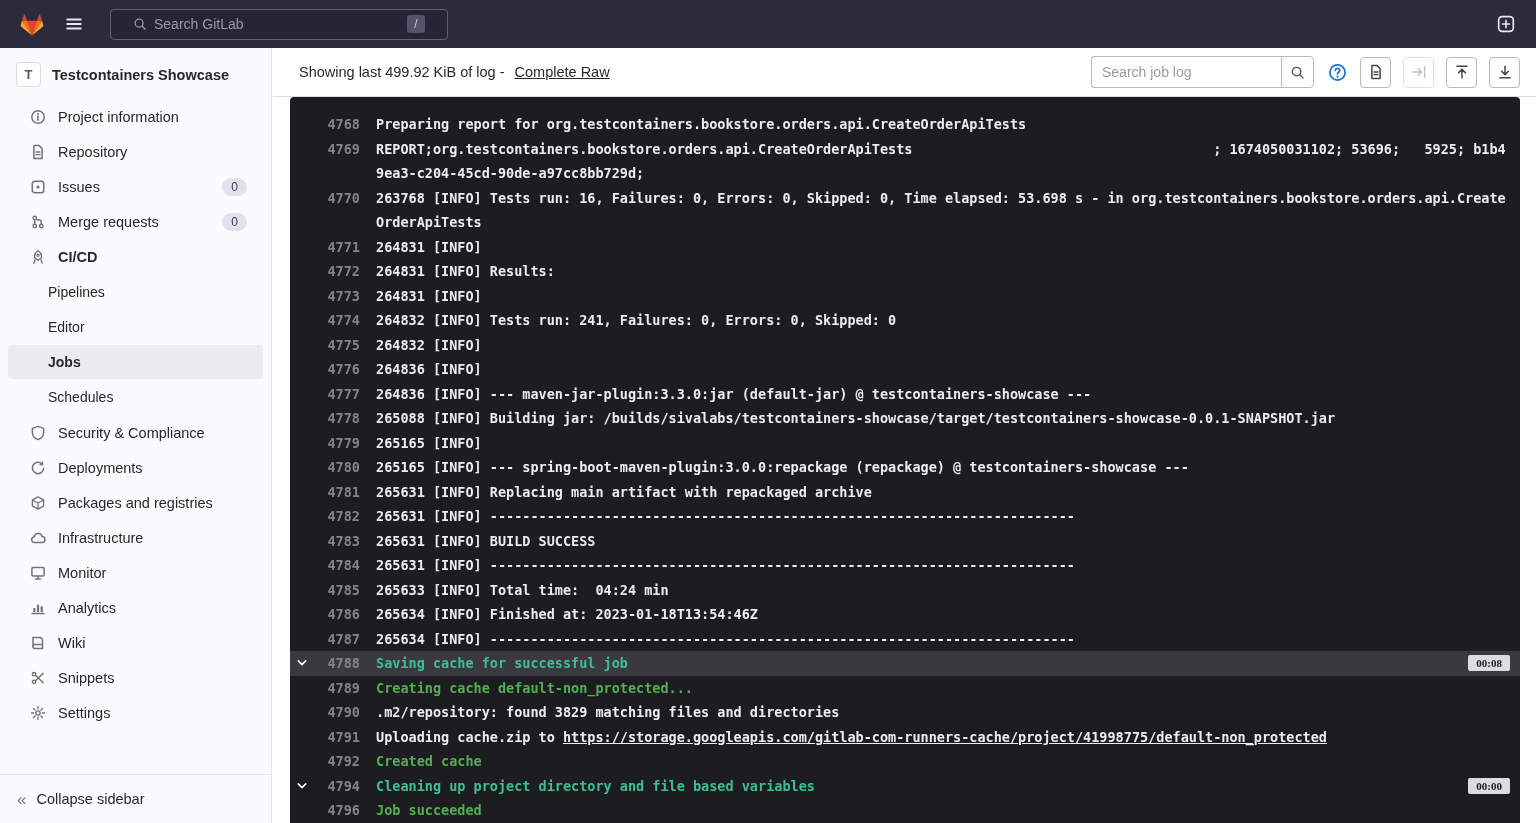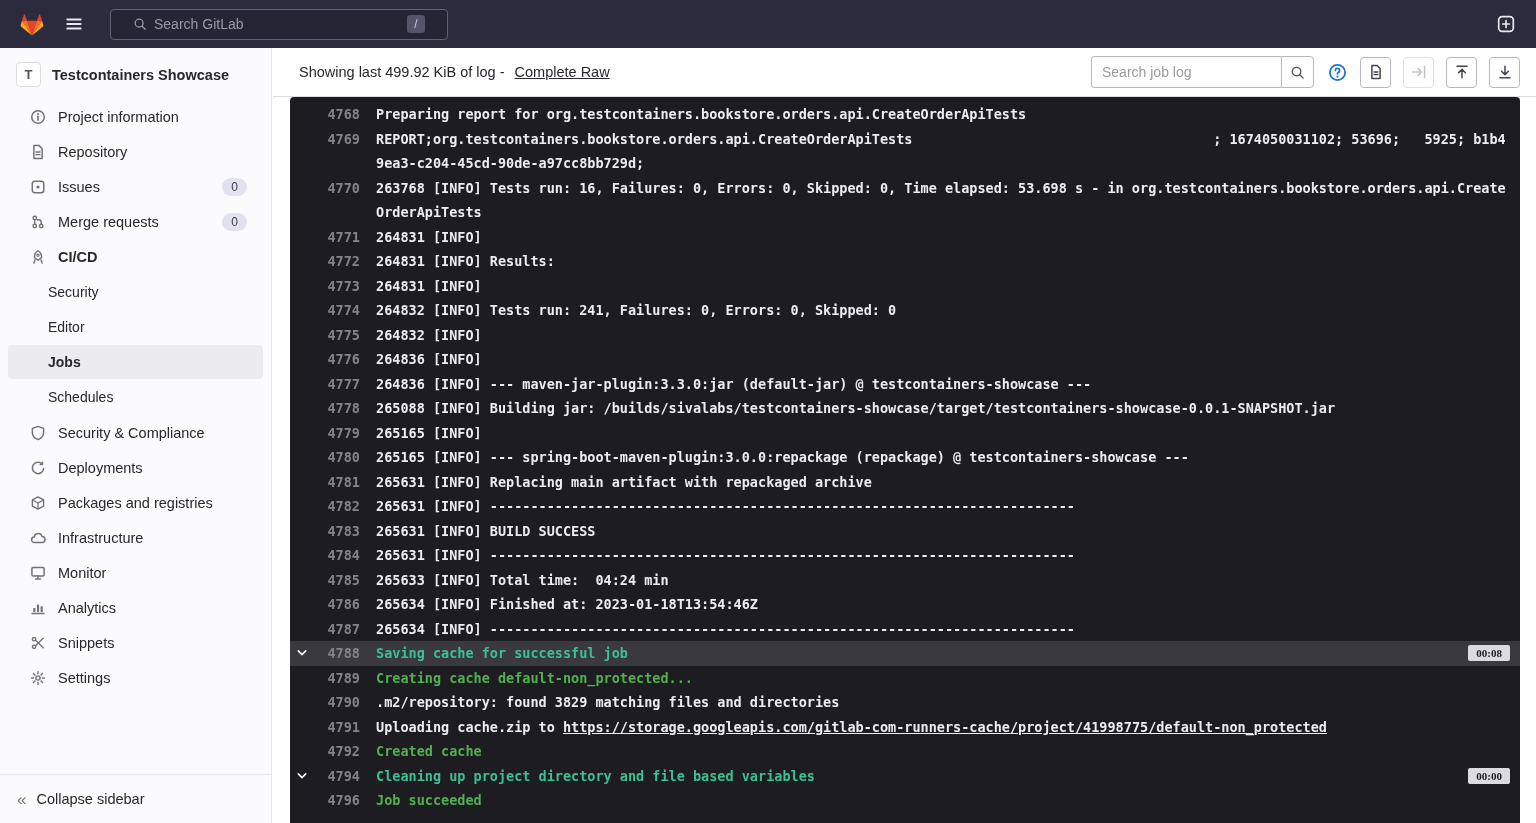--- a/index.html
+++ b/index.html
@@ -46,21 +46,21 @@
   .tb-controls{margin-left:auto;display:flex;align-items:center;gap:12px}
   .job-search{display:flex;align-items:flex-end}
   .job-search input{width:190px;height:32px;border:1px solid #b8b7bf;border-right:none;border-radius:4px 0 0 4px;padding:0 10px;font-size:14px;color:#333}
   .job-search input::placeholder{color:#9b9a a1;color:#9b9aa1}
   .js-btn{width:33px;height:32px;border:1px solid #b8b7bf;border-radius:0 4px 4px 0;background:#fff;display:flex;align-items:center;justify-content:center;color:#57565e}
   .help-btn{display:flex;align-items:center;justify-content:center;color:var(--help-blue);width:22px;height:22px}
   .icon-btn{width:31px;height:31px;border:1px solid #b8b7bf;border-radius:4px;background:#fff;display:flex;align-items:center;justify-content:center;color:#45444c}
   .icon-btn.disabled{border-color:#e0dfe4;color:#c2c1c8;cursor:default}
 
   
-  .log-wrap{flex:1;margin:0 16px 0 17px;background:var(--log-bg);border-radius:4px 4px 0 0;overflow:hidden;padding-top:5px}
+  .log-wrap{flex:1;margin:0 16px 0 17px;background:var(--log-bg);border-radius:4px 4px 0 0;overflow:hidden;padding-top:15px}
   .log-row{display:flex;align-items:flex-start;padding:0 10px 0 6px;font-family:"DejaVu Sans Mono",monospace;font-weight:700;font-size:13.5px;line-height:24.5px;color:var(--log-text)}
   .log-row.hl{background:var(--highlight-row)}
   .lr-chevron{width:20px;flex:none;display:flex;justify-content:flex-start;align-items:center;color:#fff;padding-top:6px;cursor:pointer}
   .lr-num{width:44px;flex:none;text-align:right;color:var(--log-linenum);cursor:pointer}
   .lr-text{flex:1;margin-left:16px;white-space:pre-wrap;word-break:break-all;min-width:0}
   .type-section .lr-text{color:var(--section-green)}
   .type-success .lr-text{color:var(--success-green)}
   .lr-text a{color:inherit;word-break:break-all}
   .lr-badge{flex:none;margin-left:12px;margin-top:4px;background:var(--badge-bg);color:#1c1b22;font-family:Liberation Serif, serif;font-size:11px;font-weight:700;line-height:16px;padding:0 8px;border-radius:2px}
 </style>
@@ -155,21 +155,21 @@
         <span class="nav-icon">
           <svg width="16" height="16" viewBox="0 0 16 16" aria-hidden="true">
             <path d="M8 1.5c2.6 1.7 3.6 4.3 3.6 7.1L8 11.3 4.4 8.6C4.4 5.8 5.4 3.2 8 1.5z" fill="none" stroke="currentColor" stroke-width="1.4" stroke-linejoin="round"></path>
             <circle cx="8" cy="6.2" r="1.1" fill="none" stroke="currentColor" stroke-width="1.2"></circle>
             <path d="M4.9 11l-1 3M11.1 11l1 3" stroke="currentColor" stroke-width="1.4" stroke-linecap="round" fill="none"></path>
           </svg>
         </span>
         <span class="nav-label">CI/CD</span>
       </div>
       <div class="nav-sub">
-        <span>Security</span>
+        <span>Pipelines</span>
       </div>
       <div class="nav-sub">
         <span>Editor</span>
       </div>
       <div class="nav-sub active">
         <span>Jobs</span>
       </div>
       <div class="nav-sub">
         <span>Schedules</span>
       </div>
@@ -219,20 +219,29 @@
       <div class="nav-item">
         <span class="nav-icon">
           <svg width="16" height="16" viewBox="0 0 16 16" aria-hidden="true">
             <path d="M2 13.5h12" stroke="currentColor" stroke-width="1.5" stroke-linecap="round" fill="none"></path>
             <rect x="3.2" y="8" width="2.2" height="4" rx=".4" fill="currentColor"></rect>
             <rect x="6.9" y="4.5" width="2.2" height="7.5" rx=".4" fill="currentColor"></rect>
             <rect x="10.6" y="6.3" width="2.2" height="5.7" rx=".4" fill="currentColor"></rect>
           </svg>
         </span>
         <span class="nav-label">Analytics</span>
+      </div>
+      <div class="nav-item">
+        <span class="nav-icon">
+          <svg width="16" height="16" viewBox="0 0 16 16" aria-hidden="true">
+            <path d="M3 2.4h6.9A2.6 2.6 0 0 1 12.5 5v8.6H5a2 2 0 0 1-2-2z" fill="none" stroke="currentColor" stroke-width="1.5"></path>
+            <path d="M3 11.6a2 2 0 0 1 2-2h7.5" fill="none" stroke="currentColor" stroke-width="1.5"></path>
+          </svg>
+        </span>
+        <span class="nav-label">Wiki</span>
       </div>
       <div class="nav-item">
         <span class="nav-icon">
           <svg width="16" height="16" viewBox="0 0 16 16" aria-hidden="true">
             <circle cx="4.1" cy="4.2" r="1.7" fill="none" stroke="currentColor" stroke-width="1.4"></circle>
             <circle cx="4.1" cy="11.8" r="1.7" fill="none" stroke="currentColor" stroke-width="1.4"></circle>
             <path d="M5.6 5.3l7.6 7.4M5.6 10.7l7.6-7.4" stroke="currentColor" stroke-width="1.4" stroke-linecap="round" fill="none"></path>
           </svg>
         </span>
         <span class="nav-label">Snippets</span>

